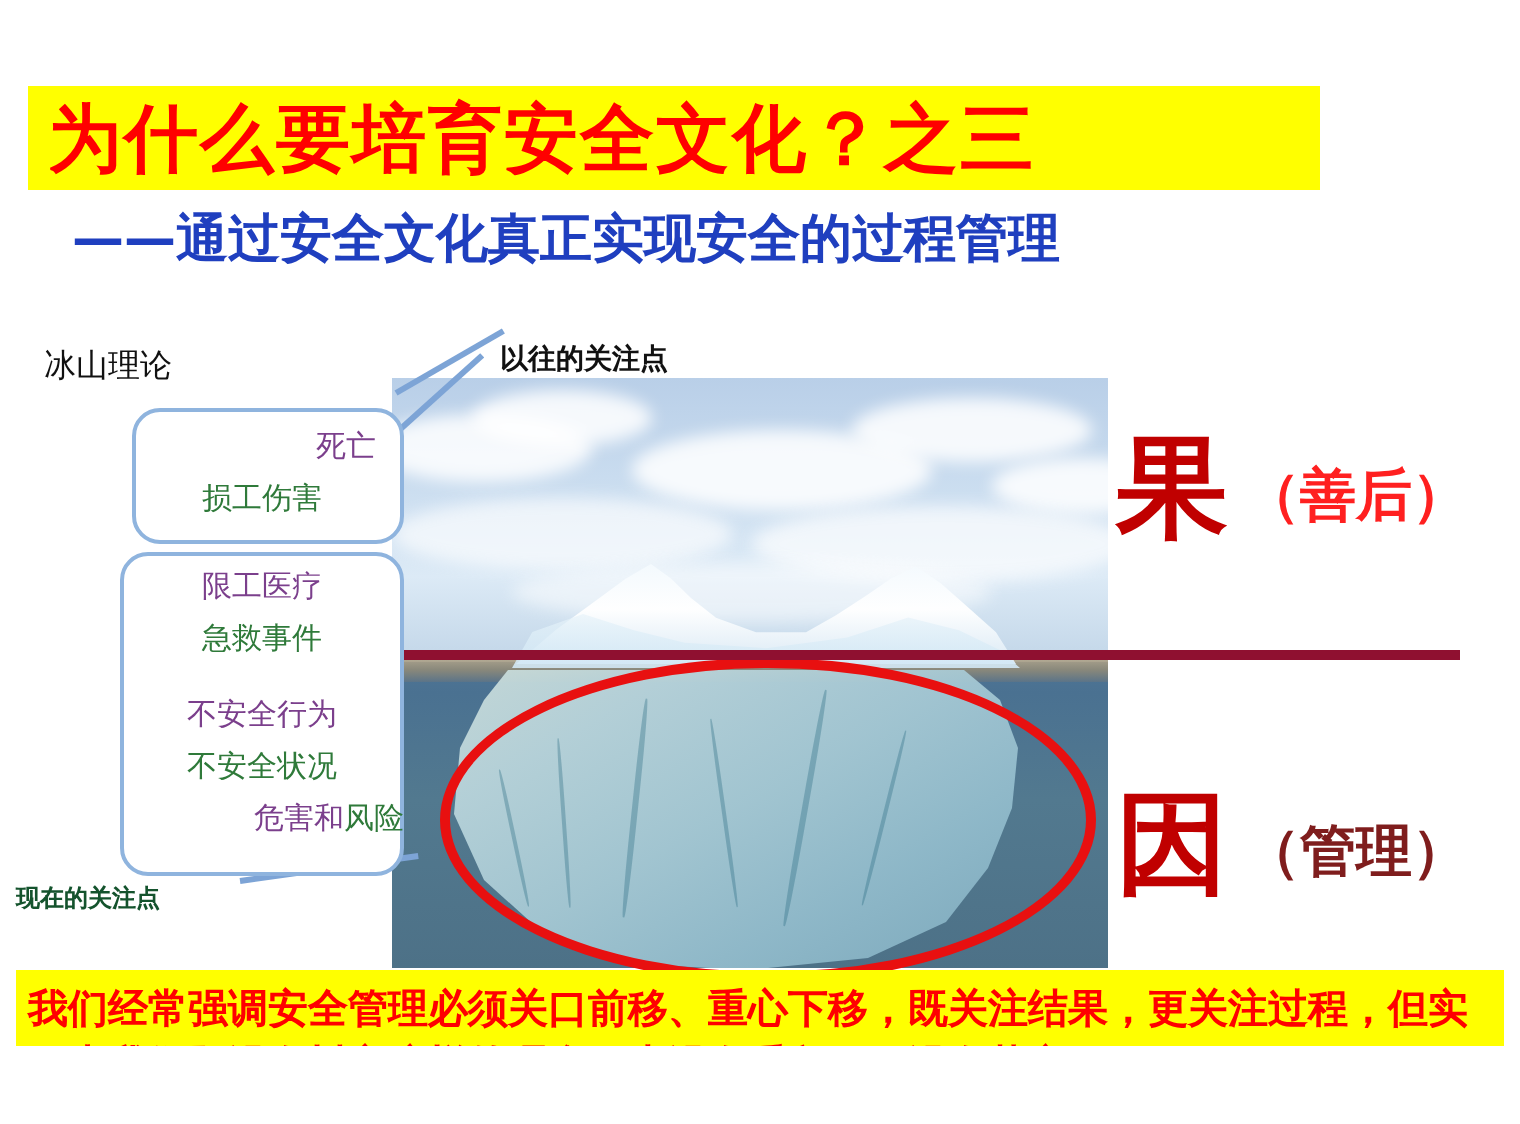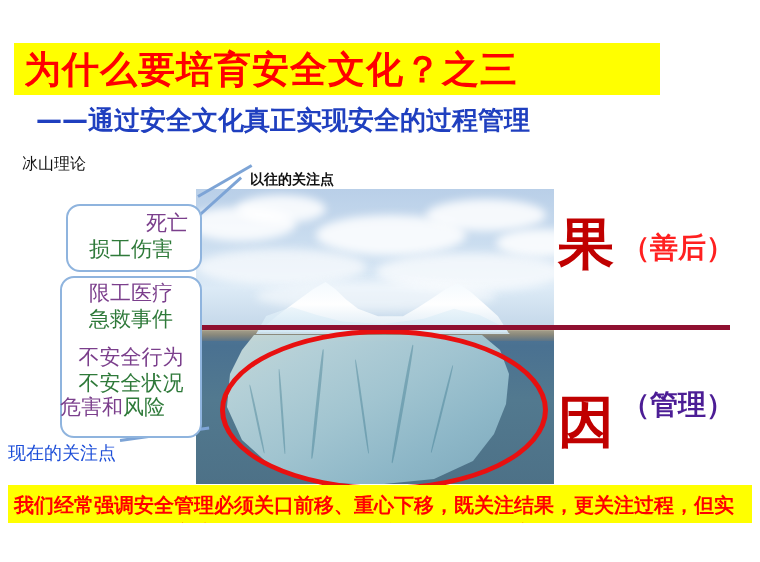--- a/index.html
+++ b/index.html
@@ -25,30 +25,30 @@
   }
   .subtitle-text{
     position:absolute;left:36px;top:76px;width:700px;
     font-family:"DejaVu Sans","Liberation Sans",sans-serif;
     font-size:26px;font-weight:bold;color:#1f3fbf;
     white-space:nowrap;line-height:30px;
   }
 
   
   .lbl-iceberg-theory{
-    position:absolute;left:22px;top:125px;
+    position:absolute;left:22px;top:144px;
     font-size:16px;color:#111;font-weight:normal;white-space:nowrap;
   }
   .lbl-past-focus{
     position:absolute;left:250px;top:142px;
     font-size:14px;color:#111;font-weight:bold;white-space:nowrap;
   }
   .lbl-now-focus{
     position:absolute;left:8px;top:412px;
-    font-size:18px;color:#1d4ed8;font-weight:normal;white-space:nowrap;
+    font-size:12px;color:#14532d;font-weight:bold;white-space:nowrap;
   }
 
   
   .picture{
     position:absolute;left:196px;top:160px;width:358px;height:295px;
     overflow:hidden;
   }
   .sky{
     position:absolute;left:0;top:0;width:100%;height:48%;
     background:linear-gradient(#b9cfe8 0%, #c9dcef 35%, #dceaf6 70%, #c2d6e8 100%);
@@ -114,48 +114,48 @@
   .box{
     position:absolute;background:#ffffff;
     border:2px solid #8fb4de;border-radius:14px;
     box-sizing:border-box;
   }
   .box1{left:66px;top:175px;width:136px;height:68px;}
   .box2{left:60px;top:247px;width:142px;height:162px;}
   .boxline{
     position:absolute;text-align:center;white-space:nowrap;
     font-family:"DejaVu Serif","Liberation Serif",serif;
-    font-size:21px;line-height:24px;
+    font-size:15px;line-height:24px;
   }
   .purple{color:#7b3f8c;}
   .green{color:#2f7a3a;}
   .b1l1{left:66px;top:182px;width:136px;text-align:right;padding-right:14px;box-sizing:border-box;}
   .b1l2{left:66px;top:208px;width:136px;text-align:center;padding-right:6px;box-sizing:border-box;}
   .b2l1{left:60px;top:252px;width:142px;text-align:center;}
   .b2l2{left:60px;top:278px;width:142px;text-align:center;}
   .b2l3{left:60px;top:316px;width:142px;text-align:center;}
   .b2l4{left:60px;top:342px;width:142px;text-align:center;}
-  .b2l5{left:60px;top:368px;width:142px;text-align:left;font-family:Liberation Mono, monospace;}
+  .b2l5{left:60px;top:368px;width:142px;text-align:right;}
 
   
   .leader{position:absolute;background:#7da4d6;}
   .lead1{left:198px;top:166px;width:62px;height:3px;transform:rotate(-30deg);transform-origin:left center;}
   .lead2{left:198px;top:186px;width:58px;height:3px;transform:rotate(-42deg);transform-origin:left center;}
   .lead3{left:120px;top:410px;width:90px;height:3px;transform:rotate(-8deg);transform-origin:left center;}
 
   
   .big-word{
     position:absolute;white-space:nowrap;
     font-family:"DejaVu Serif","Liberation Serif",serif;
     font-weight:bold;
   }
   .guo{left:558px;top:178px;font-size:56px;color:#c00000;}
   .guo-sub{left:622px;top:200px;font-size:28px;color:#ff2020;font-family:"DejaVu Serif","Liberation Serif",serif;}
   .yin{left:558px;top:356px;font-size:56px;color:#c00000;}
-  .yin-sub{left:622px;top:357px;font-size:28px;color:#4c1d95;font-family:"DejaVu Serif","Liberation Serif",serif;}
+  .yin-sub{left:622px;top:378px;font-size:28px;color:#7f1d1d;font-family:"DejaVu Serif","Liberation Serif",serif;}
 
   
   .bottom-band{
     position:absolute;left:8px;top:456px;width:744px;height:100px;
     background:#ffff00;
   }
   .bottom-text{
     position:absolute;left:14px;top:462px;width:736px;
     font-family:Liberation Serif, serif;
     font-weight:bold;font-size:20px;line-height:28px;color:#ff0000;

